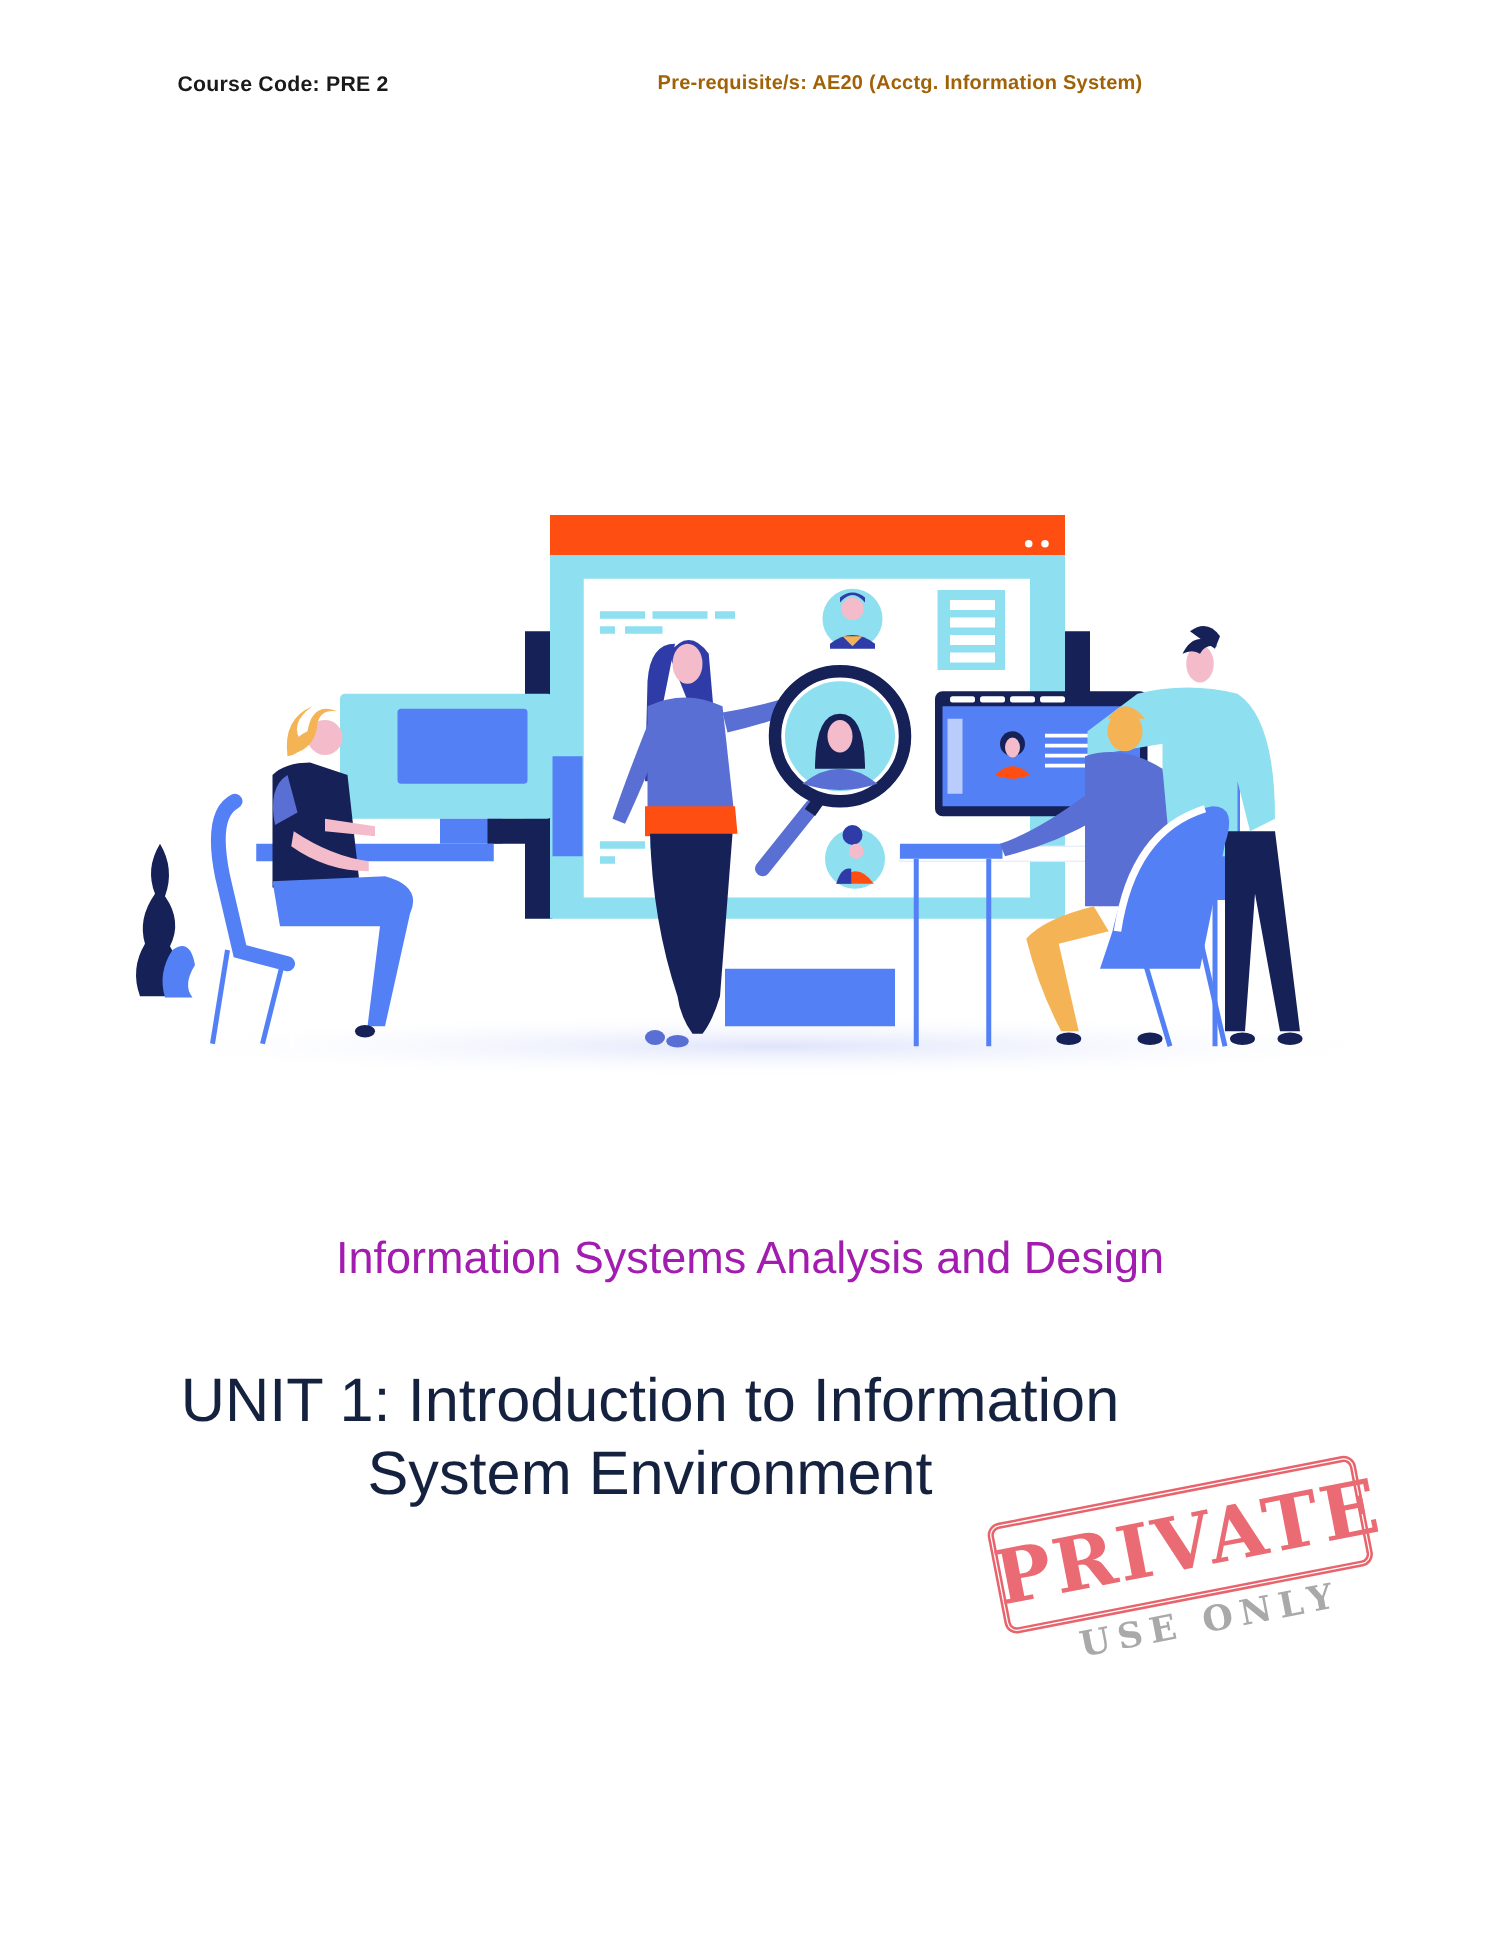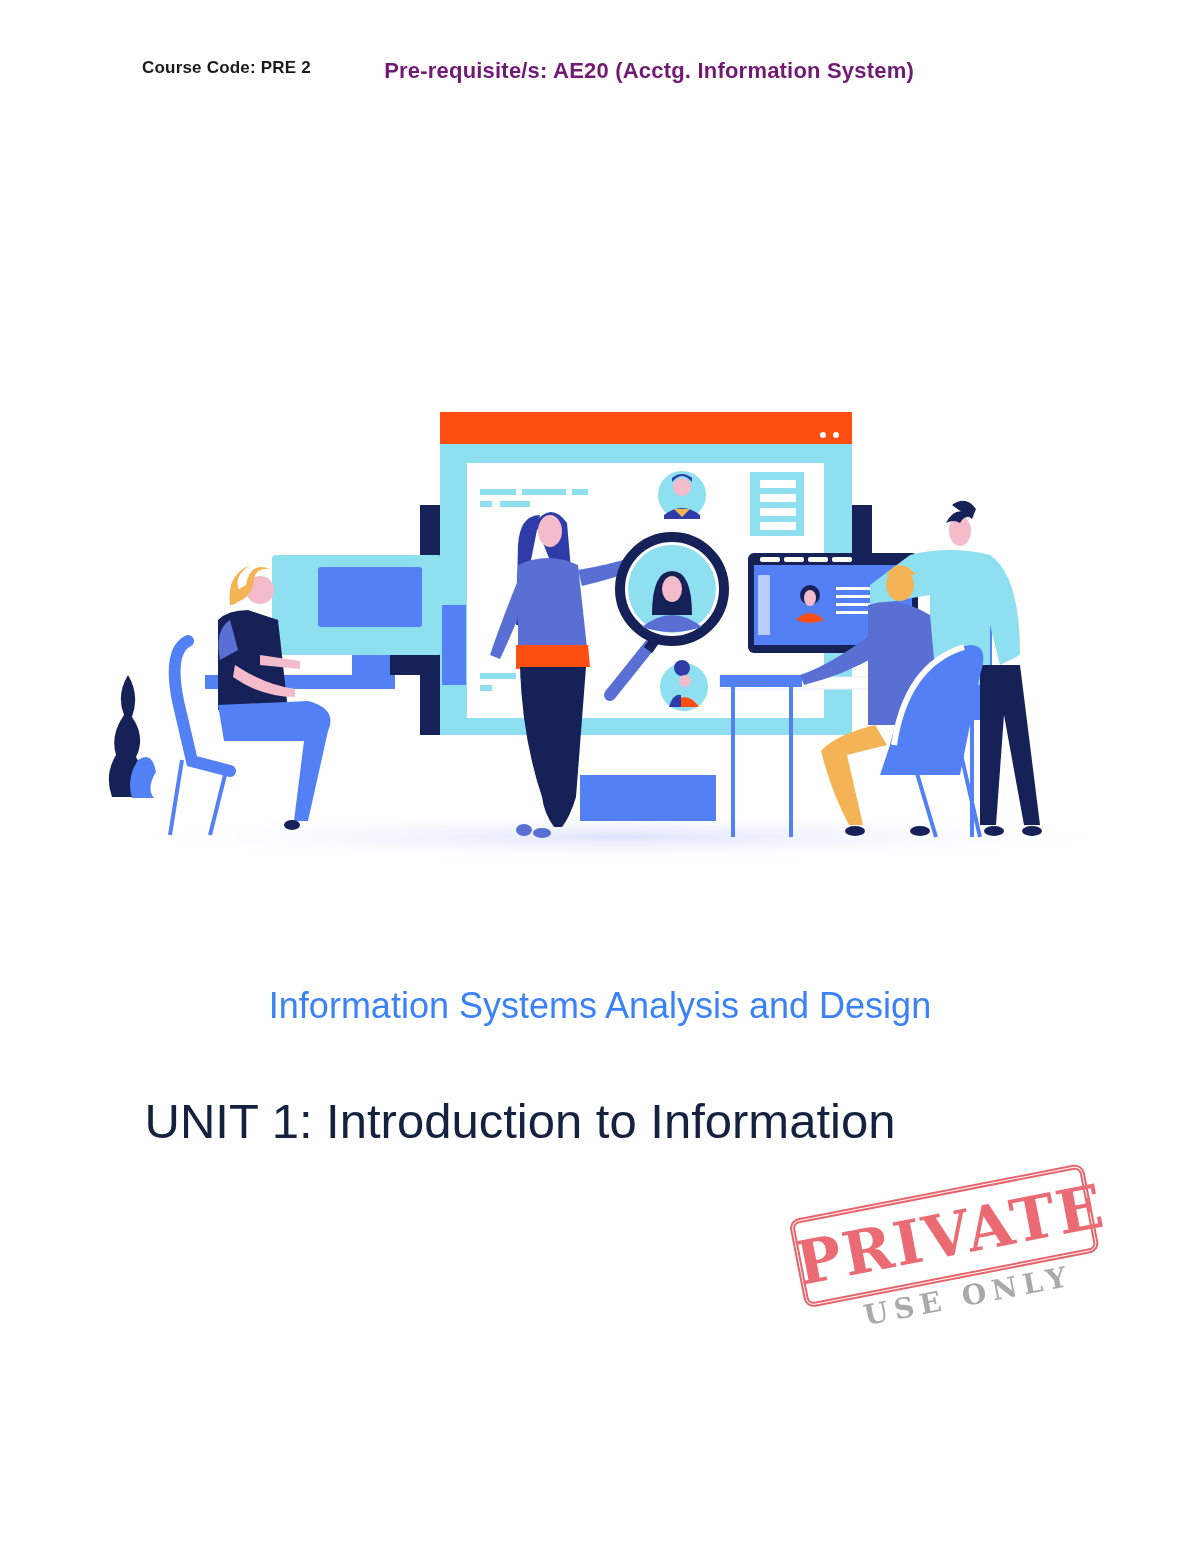--- a/index.html
+++ b/index.html
@@ -1,21 +1,21 @@
 <!DOCTYPE html>
 <html><head>
 <meta charset="utf-8">
 <style>
   html, body { margin: 0; padding: 0; background: #ffffff; }
   body { width: 1200px; height: 1553px; position: relative; overflow: hidden; font-family: "Liberation Sans", sans-serif; color: #15223f; }
   .header { position: absolute; top: 58px; left: 0; width: 1056px; height: 24px; }
   .header-left { position: absolute; left: 142px; top: 0; font-size: 17px; font-weight: bold; color: #1a1a1a; letter-spacing: 0.2px; }
-  .header-right { position: absolute; right: 142px; top: 0; font-size: 22px; font-weight: bold; color: #701a75; letter-spacing: 0.2px; }
+  .header-right { position: absolute; right: 142px; top: 0; font-size: 16px; font-weight: bold; color: #a16207; letter-spacing: 0.2px; }
   .illustration { position: absolute; left: 60px; top: 405px; width: 1080px; height: 470px; }
-  .subtitle { position: absolute; top: 985px; left: 0; width: 1200px; text-align: center; font-size: 36px; color: #3b82f6; }
+  .subtitle { position: absolute; top: 985px; left: 0; width: 1200px; text-align: center; font-size: 36px; color: #a21caf; }
   .title { position: absolute; top: 1092px; left: 0; width: 1040px; text-align: center; font-size: 49px; line-height: 58px; color: #15223f; }
   .stamp { position: absolute; left: 780px; top: 1170px; width: 340px; height: 170px; transform: rotate(-11deg); transform-origin: center; }
   .stamp-box { position: absolute; left: 18px; top: 20px; width: 300px; height: 90px; border: 5px double #e8646c; border-radius: 10px; box-sizing: border-box; }
   .stamp-main { position: absolute; left: 18px; top: 26px; width: 300px; text-align: center; font-family: "DejaVu Serif", serif; font-weight: bold; font-size: 60px; color: #ea6b73; letter-spacing: 2px; line-height: 78px; }
   .stamp-sub { position: absolute; left: 60px; top: 112px; width: 240px; text-align: center; font-family: "DejaVu Serif", serif; font-weight: bold; font-size: 28px; color: #a9a9a9; letter-spacing: 6px; }
 </style>
 </head>
 <body>
 
 <div class="header">
@@ -164,19 +164,20 @@
     <path d="M834 340 q12 -80 70 -98" fill="none" stroke="#ffffff" stroke-width="6"></path>
     <line x1="850" y1="345" x2="876" y2="432" stroke="#5480f6" stroke-width="4"></line>
     <line x1="900" y1="345" x2="920" y2="432" stroke="#5480f6" stroke-width="4"></line>
   </svg>
 </div>
 
 <div class="subtitle">Information Systems Analysis and Design</div>
 
 <div class="title">
   <div>UNIT 1: Introduction to Information</div>
+  <div>System Environment</div>
 </div>
 
 <div class="stamp">
   <div class="stamp-box"></div>
   <div class="stamp-main">PRIVATE</div>
   <div class="stamp-sub">USE ONLY</div>
 </div>
 
 </body></html>

